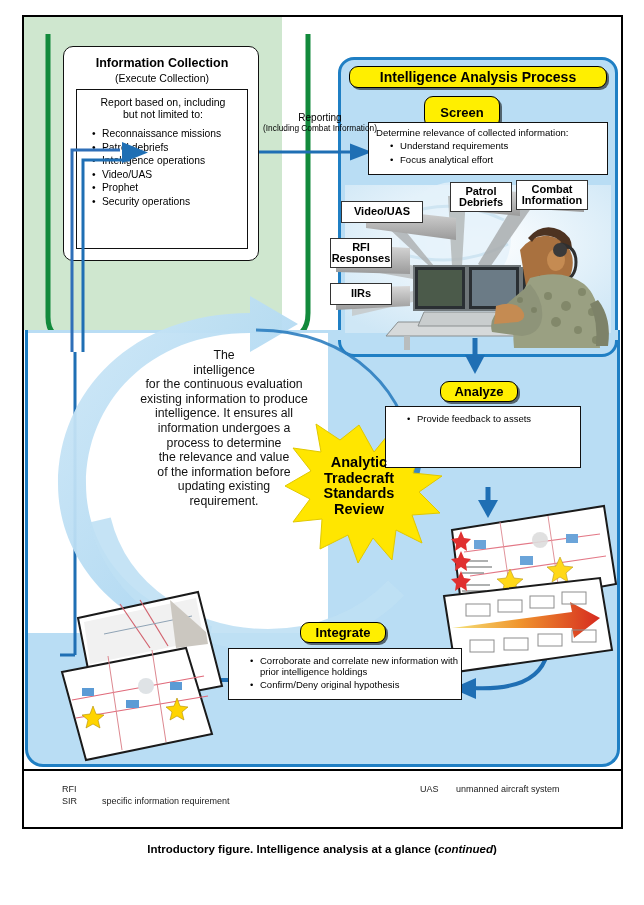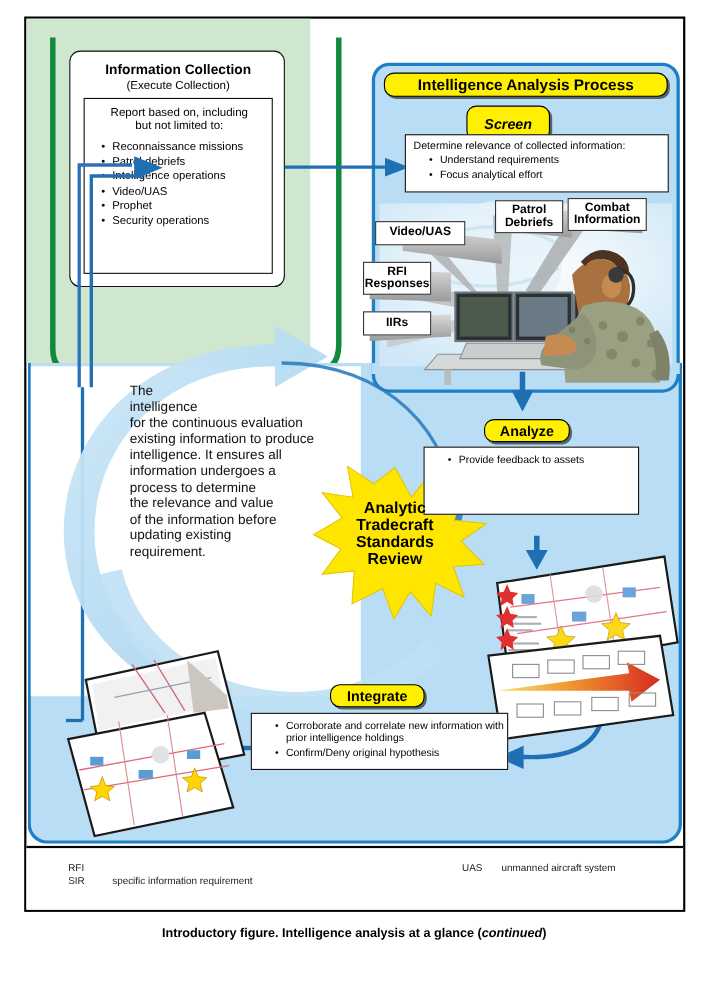--- a/index.html
+++ b/index.html
@@ -49,21 +49,21 @@
   .hdr{font-weight:bold;text-align:center;}
   .ctr{text-align:center;}
 
   .legend{position:absolute;left:24px;top:769px;width:597px;height:58px;
      border-top:2px solid #000;box-sizing:border-box;background:#fff;}
   .legend .col{position:absolute;font-size:9px;color:#222;}
   .caption{position:absolute;left:0;top:843px;width:644px;text-align:center;
      font-size:11.5px;font-weight:bold;color:#000;}
 
   .swirl-text{position:absolute;left:118px;top:348px;width:212px;
-     font-size:12.3px;line-height:14.6px;color:#111;}
+     font-size:12.3px;line-height:14.6px;color:#111;text-align:center;}
 
   .burst-text{position:absolute;left:306px;top:455px;width:106px;text-align:center;
      font-size:14.5px;line-height:15.5px;font-weight:bold;color:#000;}
 
   .lbl{position:absolute;font-size:9.5px;line-height:11px;color:#000;text-align:center;}
 
   svg{position:absolute;left:0;top:0;overflow:visible;}
 </style>
 </head>
 <body>
@@ -313,21 +313,21 @@
       <path d="M366,208 L366,228 L456,240 L456,218 Z" fill="url(#tabg)"></path>
       <path d="M336,244 L336,272 L410,274 L410,248 Z" fill="url(#tabg)"></path>
       <path d="M336,288 L336,310 L410,306 L410,286 Z" fill="url(#tabg)"></path>
       <path d="M458,188 L458,210 L520,216 L520,192 Z" fill="url(#tabg)"></path>
       <path d="M518,186 L518,208 L584,212 L584,188 Z" fill="url(#tabg)"></path>
     </g>
   </svg>
 
   <div class="pill" style="left:349px;top:66px;width:258px;height:22px;font-size:14px;">Intelligence Analysis Process</div>
 
-  <div class="pill" style="left:424px;top:96px;width:76px;height:32px;font-size:13px;font-style:italic;">Screen</div>
+  <div class="pill" style="left:424px;top:96px;width:76px;height:32px;font-size:13px;">Screen</div>
 
   <div class="box" style="left:368px;top:122px;width:240px;height:53px;">
     <div style="position:absolute;left:7px;top:4px;width:226px;font-size:9.6px;line-height:11.5px;">Determine relevance of collected information:</div>
     <ul class="b" style="position:absolute;left:18px;top:17px;width:210px;font-size:9.6px;line-height:12.5px;">
       <li>Understand requirements</li>
       <li>Focus analytical effort</li>
     </ul>
   </div>
 
   <div class="tab" style="left:341px;top:201px;width:82px;height:22px;">Video/UAS</div>
@@ -342,20 +342,24 @@
     <span>Information</span>
   </div>
 
   <div class="tab" style="left:330px;top:238px;width:62px;height:30px;flex-direction:column;">
     <span>RFI</span>
     <span>Responses</span>
   </div>
 
   <div class="tab" style="left:330px;top:283px;width:62px;height:22px;">IIRs</div>
 
+  <div class="lbl" style="left:246px;top:112px;width:148px;">
+    <div style="font-size:10px;">Reporting</div>
+    <div style="font-size:8.3px;">(Including Combat Information)</div>
+  </div>
 
   <div class="pill" style="left:440px;top:381px;width:78px;height:21px;font-size:13px;">Analyze</div>
 
   <div class="box" style="left:385px;top:406px;width:196px;height:62px;">
     <ul class="b" style="position:absolute;left:18px;top:6px;width:170px;font-size:9.5px;line-height:11.4px;">
       <li>Provide feedback to assets</li>
     </ul>
   </div>
 
   <div class="pill" style="left:300px;top:622px;width:86px;height:21px;font-size:13px;">Integrate</div>

